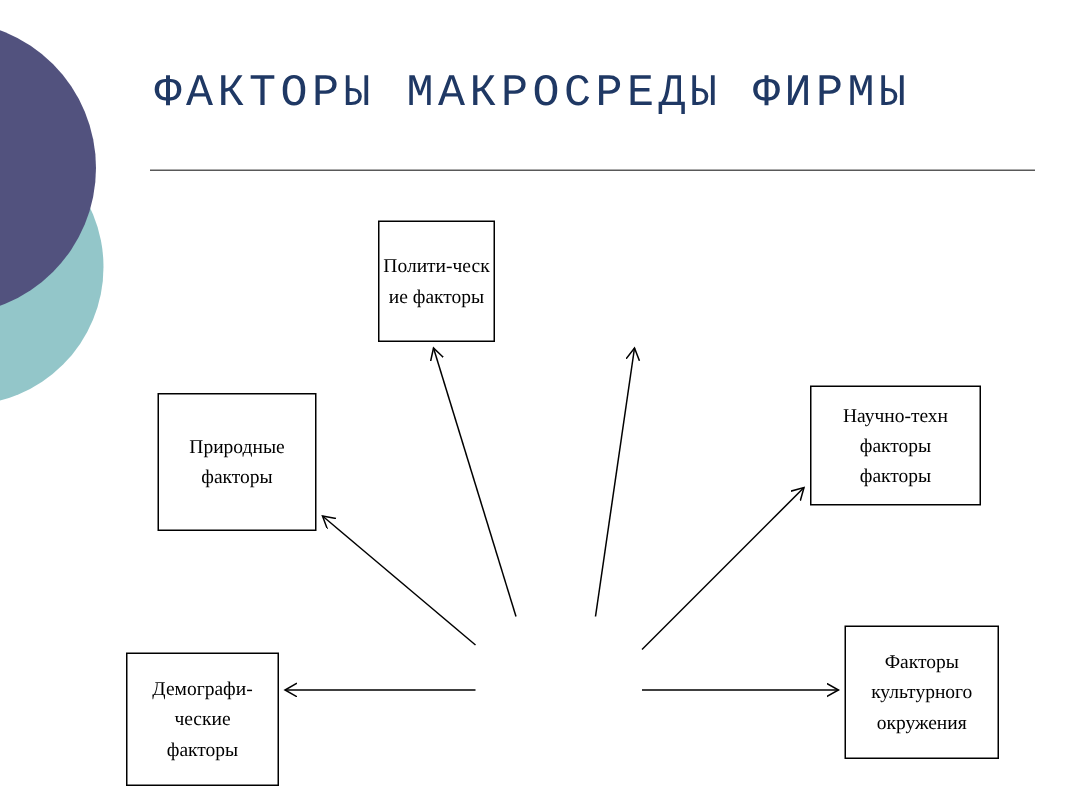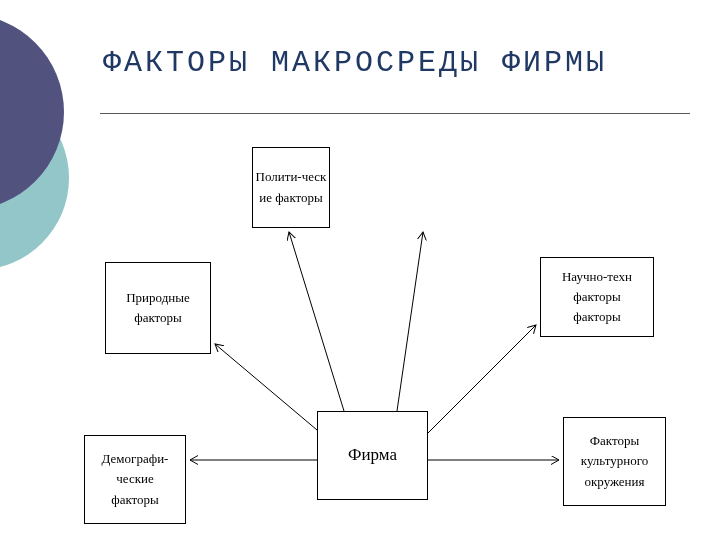--- a/index.html
+++ b/index.html
@@ -141,17 +141,14 @@
     <span>ческие</span>
     <span>факторы</span>
   </div>
 
   <div class="box box-cultural">
     <span>Факторы</span>
     <span>культурного</span>
     <span>окружения</span>
   </div>
 
-  <div class="box box-center">
-    <span>Фирма</span>
-  </div>
 
 </div>
 
 </body></html>

